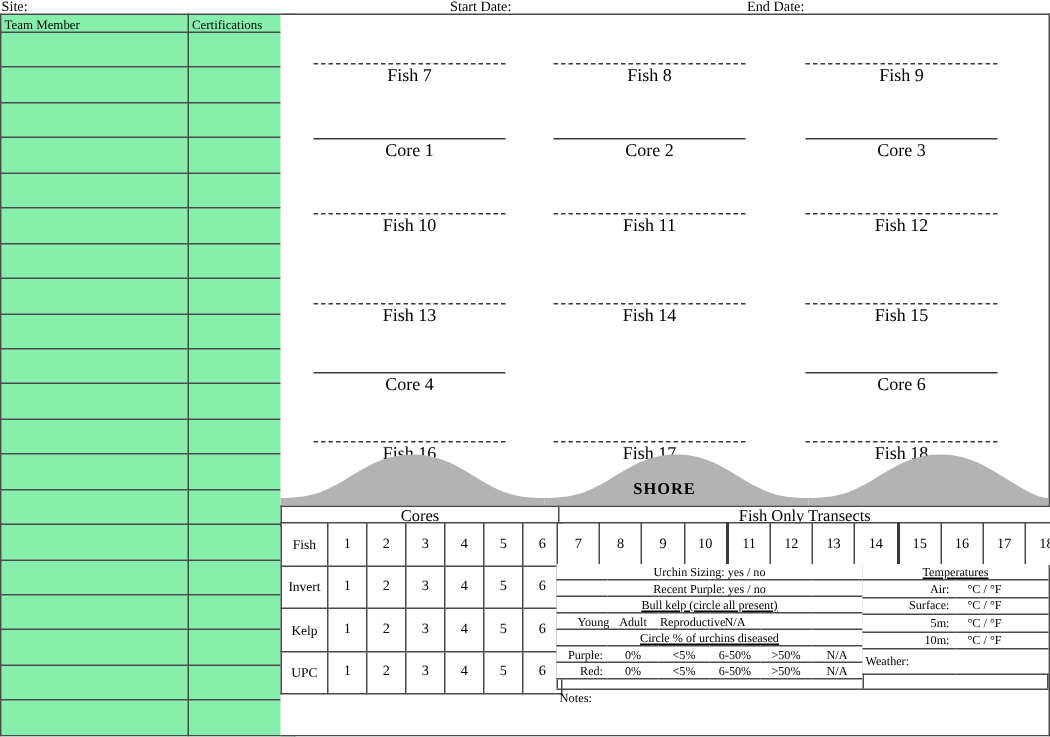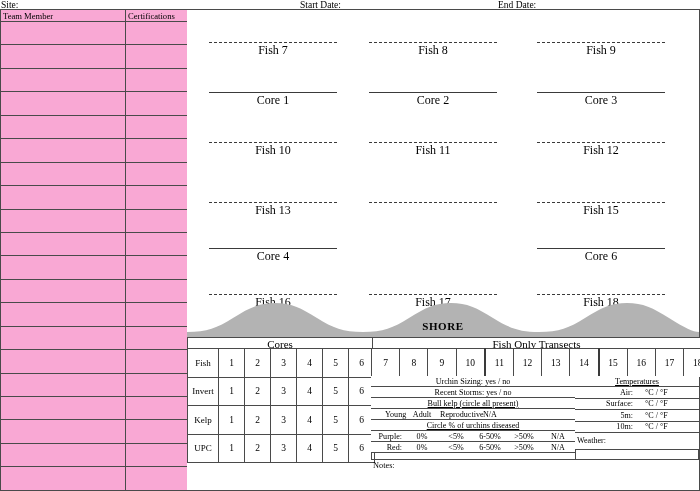--- a/index.html
+++ b/index.html
@@ -42,21 +42,21 @@
     table-layout: fixed;
   }
   #roster td, #roster th {
     border: 1px solid #4a4a4a;
     padding: 0 2px;
     font-size: 8.6px;
     font-weight: normal;
     text-align: left;
     vertical-align: middle;
     height: 20.5px;
-    background: #f9a8d4;
+    background: #86efac;
   }
   #roster th { height: 11px; font-size: 8.6px; }
   .col-member { width: 120px; }
   .col-cert   { width: 66px; }
 
   
   #rightpanel {
     position: absolute;
     left: 187px; top: 9px;
     width: 513px; height: 482px;
@@ -364,20 +364,21 @@
         <div class="tgroup" style="left: 350px; top: 132px;">
           <div class="tline dashed" style="left: 0px; top: 0px;"></div>
           <div class="tlabel">Fish 12</div>
         </div>
         <div class="tgroup" style="left: 22px; top: 192px;">
           <div class="tline dashed" style="left: 0px; top: 0px;"></div>
           <div class="tlabel">Fish 13</div>
         </div>
         <div class="tgroup" style="left: 182px; top: 192px;">
           <div class="tline dashed" style="left: 0px; top: 0px;"></div>
+          <div class="tlabel">Fish 14</div>
         </div>
         <div class="tgroup" style="left: 350px; top: 192px;">
           <div class="tline dashed" style="left: 0px; top: 0px;"></div>
           <div class="tlabel">Fish 15</div>
         </div>
         <div class="tgroup" style="left: 22px; top: 238px;">
           <div class="tline" style="left: 0px; top: 0px;"></div>
           <div class="tlabel">Core 4</div>
         </div>
         <div class="tgroup" style="left: 350px; top: 238px;">
@@ -479,21 +480,21 @@
       <div id="vsep2"></div>
       <div id="vsep"></div>
       <div id="vsep3"></div>
 
       <table id="urchin">
         <tbody>
             <tr>
           <td colspan="6" class="noline">Urchin Sizing: yes / no</td>
         </tr>
         <tr>
-          <td colspan="6" class="noline">Recent Storms: yes / no</td>
+          <td colspan="6" class="noline">Recent Purple: yes / no</td>
         </tr>
         <tr>
           <td colspan="6" class="u-underline">Bull kelp (circle all present)</td>
         </tr>
         <tr id="bullkelp-opts">
               <td class="noline" style="padding-left: 14px;">Young</td>
               <td class="noline">Adult</td>
               <td class="noline">Reproductive</td>
               <td class="noline">N/A</td>
               <td class="noline"></td>

